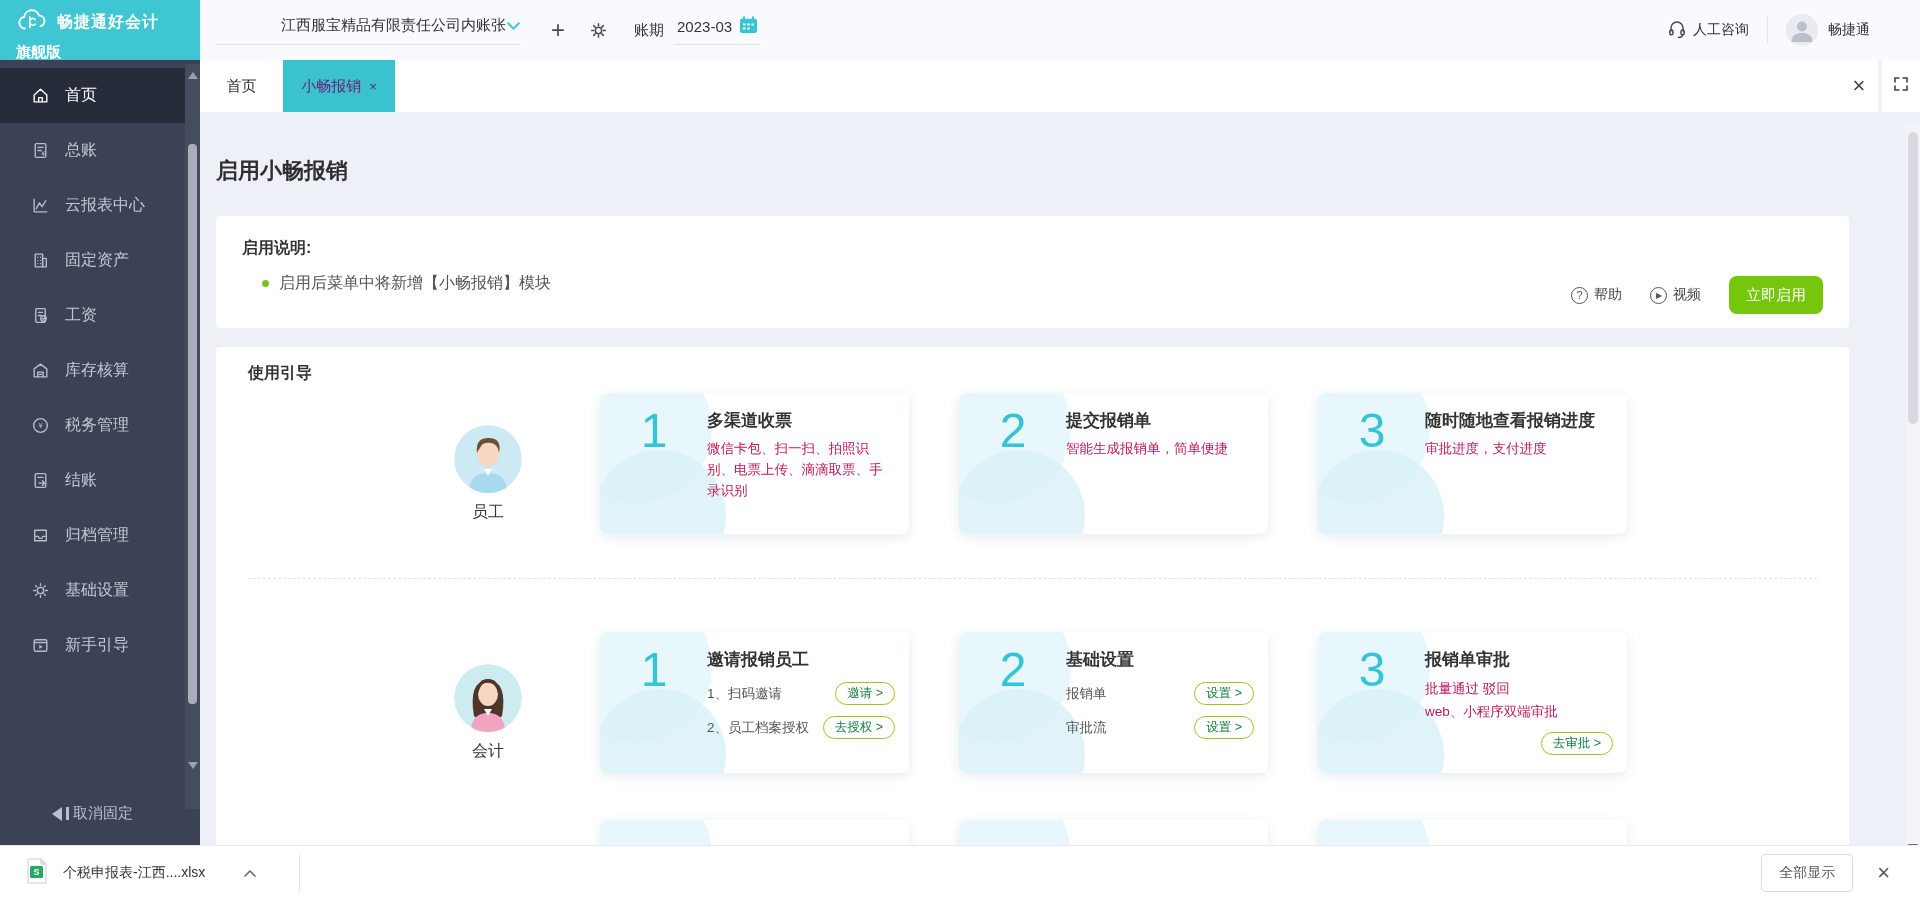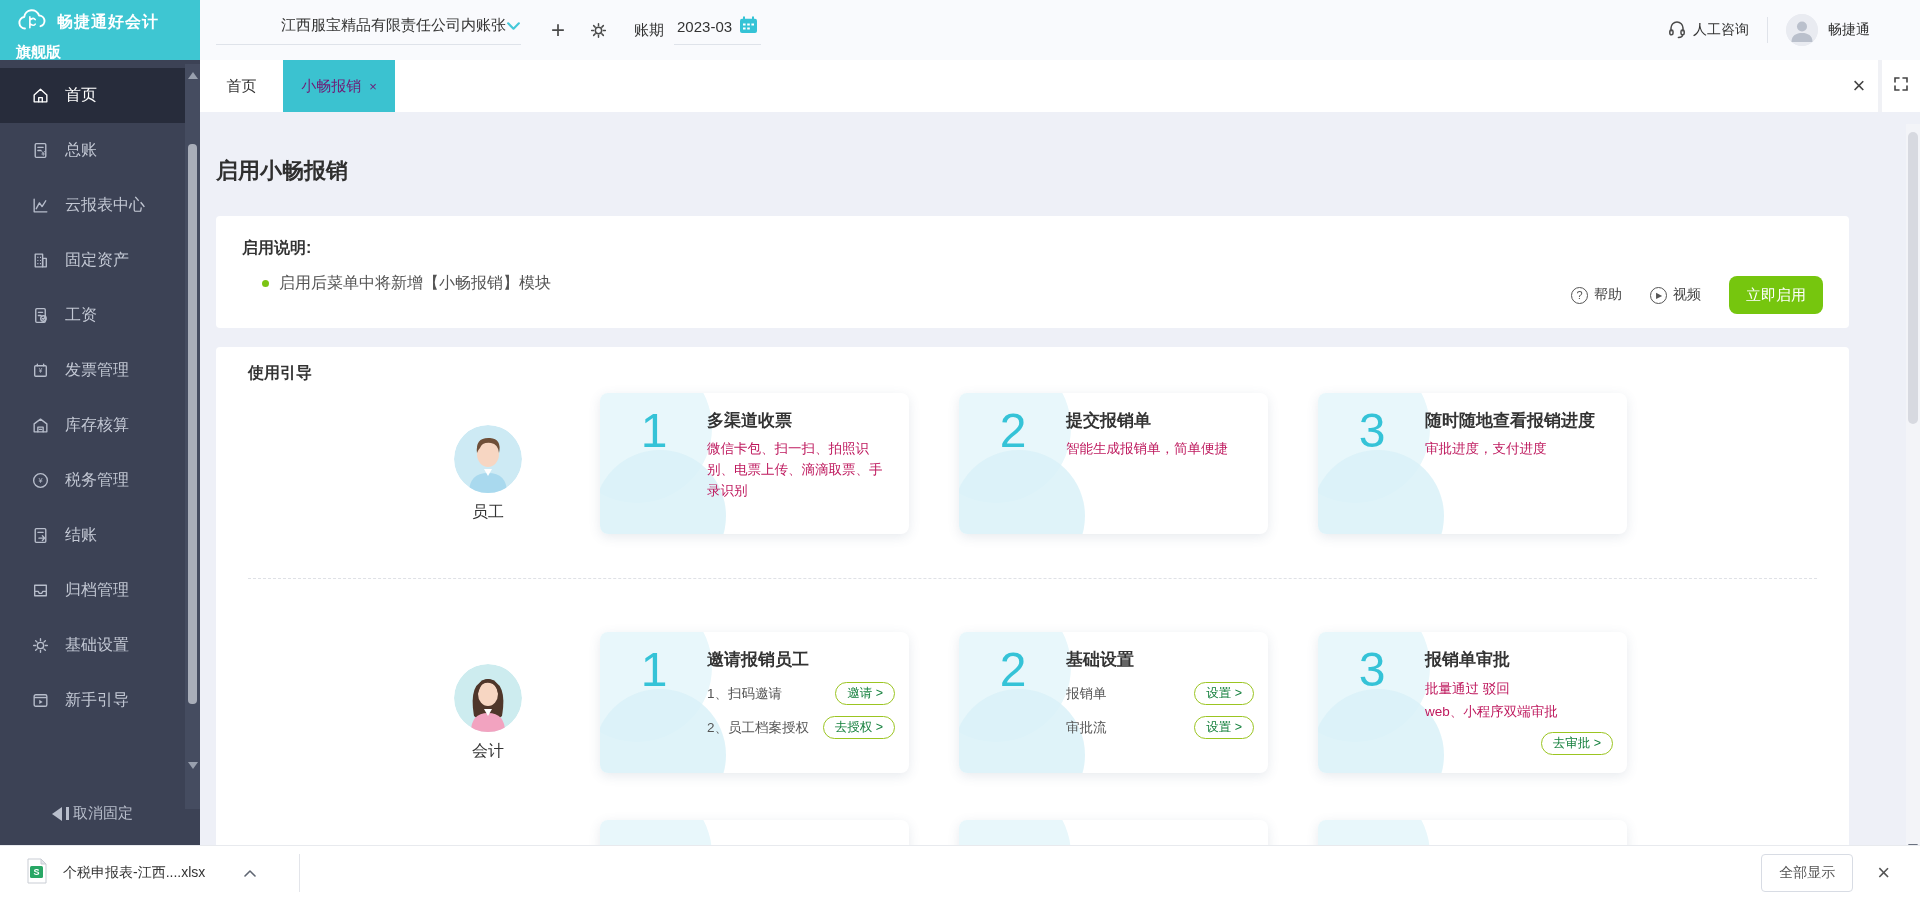--- a/index.html
+++ b/index.html
@@ -158,30 +158,20 @@
     <div class="menu-item">
       <span class="micon">
           <svg width="19" height="19" viewBox="0 0 18 18" fill="none" stroke="#b7bdcb" stroke-width="1.3" stroke-linecap="round" stroke-linejoin="round">
             <rect x="4.5" y="2.5" width="9" height="13" rx="1"></rect>
             <path d="M7 6 h4 M7 9 h2.5"></path>
             <circle cx="11.8" cy="11.8" r="2.6"></circle>
             <path d="M10.8 11.8 l0.8 0.8 l1.5 -1.7"></path>
           </svg>
         </span>
       <span>工资</span>
-    </div>
-    <div class="menu-item">
-      <span class="micon">
-          <svg width="19" height="19" viewBox="0 0 18 18" fill="none" stroke="#b7bdcb" stroke-width="1.3" stroke-linecap="round" stroke-linejoin="round">
-            <rect x="3.5" y="4.5" width="11" height="10" rx="1"></rect>
-            <path d="M6 4.5 V3 M12 4.5 V3"></path>
-            <text x="9" y="11.8" font-size="6" fill="#b7bdcb" stroke="none" text-anchor="middle">¥</text>
-          </svg>
-        </span>
-      <span>发票管理</span>
     </div>
     <div class="menu-item">
       <span class="micon">
           <svg width="19" height="19" viewBox="0 0 18 18" fill="none" stroke="#b7bdcb" stroke-width="1.3" stroke-linecap="round" stroke-linejoin="round">
             <path d="M3 7.5 L9 3 L15 7.5 V15 H3 Z"></path>
             <path d="M6.5 15 V10.5 h5 V15"></path>
             <path d="M8 12.7 h2"></path>
           </svg>
         </span>
       <span>库存核算</span>

